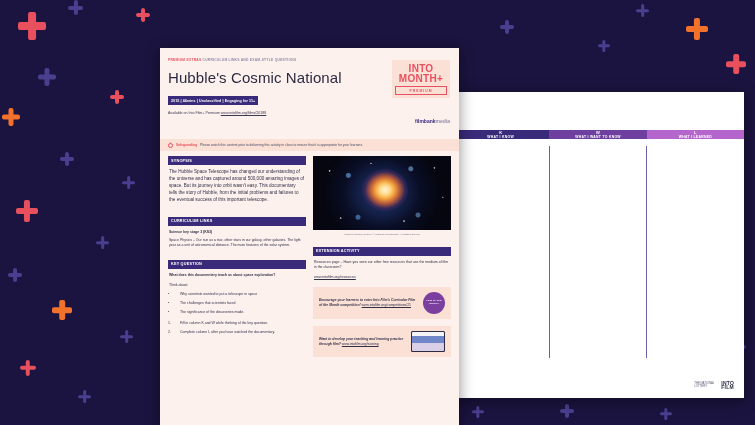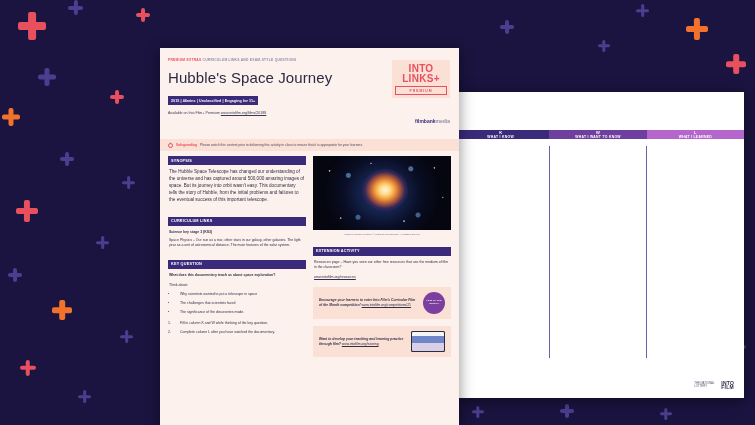--- a/index.html
+++ b/index.html
@@ -214,32 +214,32 @@
   </div>
 
   <div class="sheet" id="page1">
     <div class="p1-inner">
 
       <div class="eyebrow">
         <span>PREMIUM EXTRAS</span>
         <span class="sub">CURRICULUM LINKS AND EXAM-STYLE QUESTIONS</span>
       </div>
 
-      <h1 class="title">Hubble's Space Journey</h1>
+      <h1 class="title">Hubble's Cosmic National</h1>
 
       <div class="meta-badge">2015 | 44mins | Unclassified | Engaging for 11+</div>
 
       <div class="avail">
         <span>Available on Into Film+ Premium </span><u>www.intofilm.org/films/20188</u>
       </div>
 
       
       <div class="logo-if">
         <div class="l1">INTO</div>
-        <div class="l1">LINKS+</div>
+        <div class="l1">MONTH+</div>
         <div class="prem">PREMIUM</div>
       </div>
 
       <div class="logo-fb">
         <b>filmbank</b><span>media</span>
       </div>
 
       
       <div class="safeguard">
         <span class="warn-ic">!</span>

